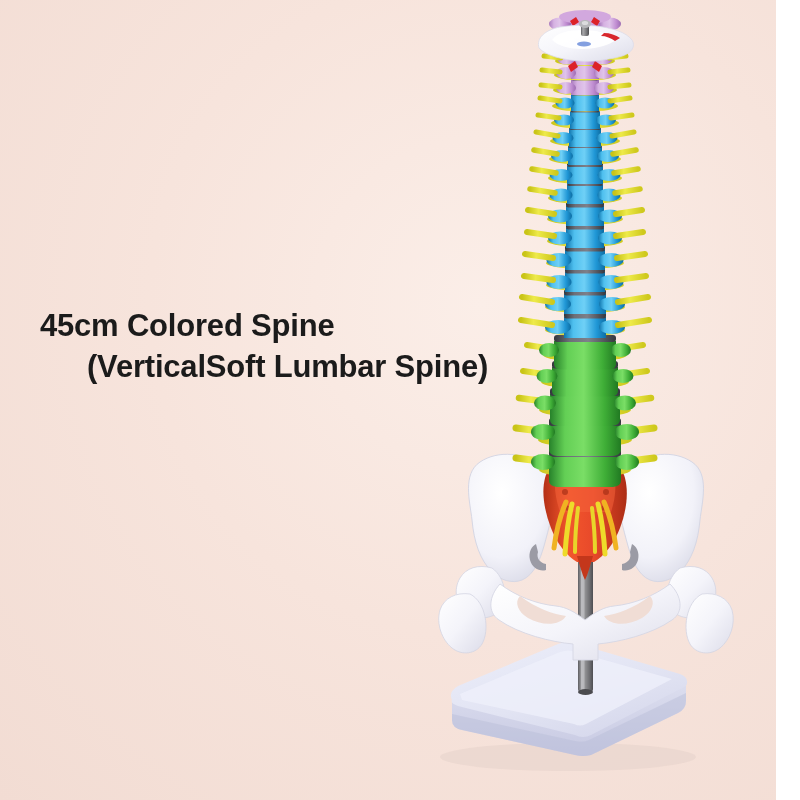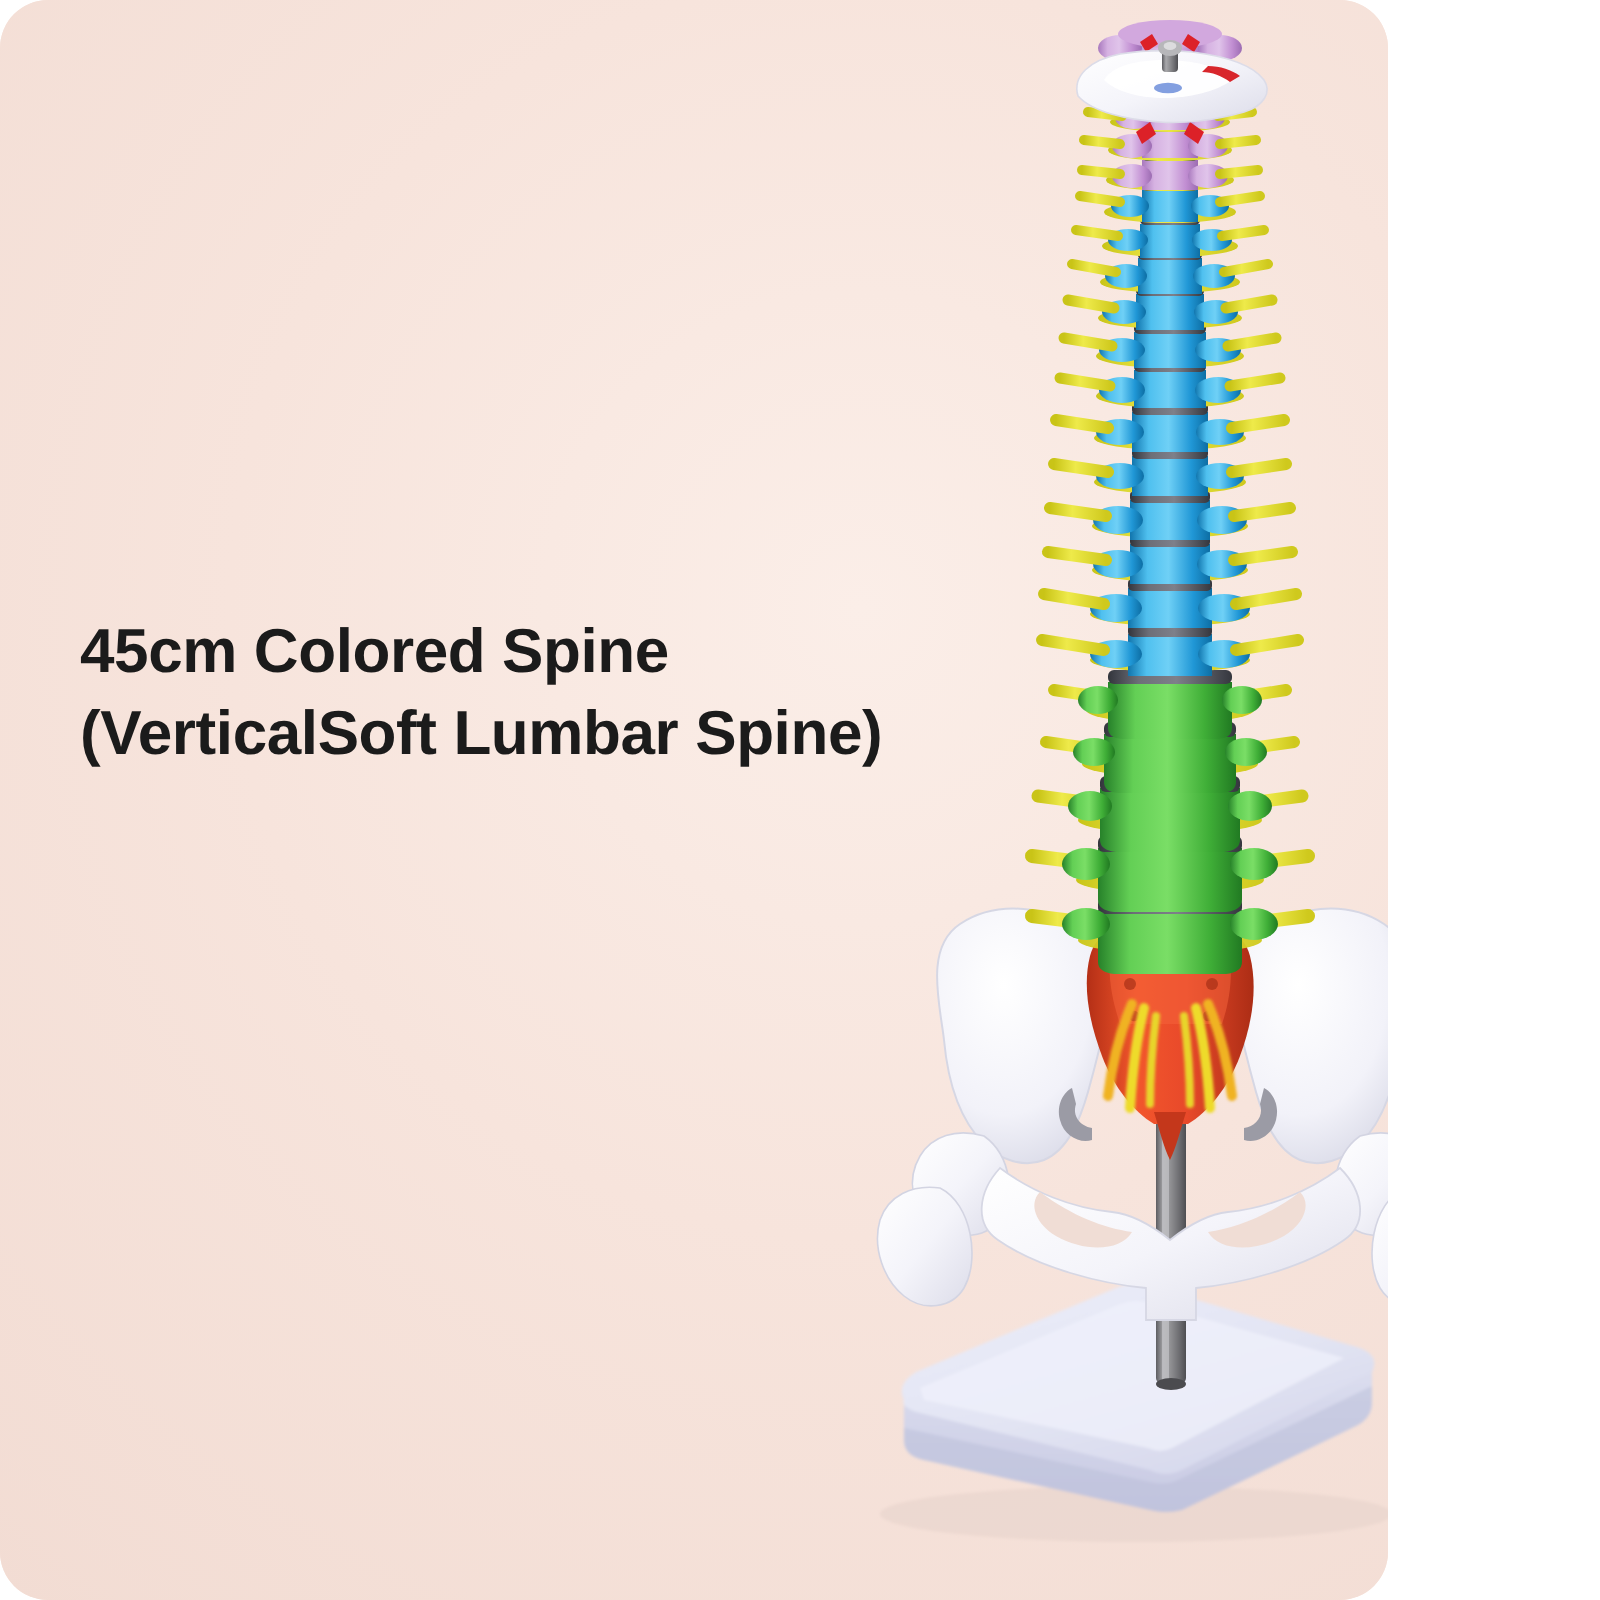--- a/index.html
+++ b/index.html
@@ -2,46 +2,45 @@
 <html><head>
 <meta charset="utf-8">
 <style>
   html, body {
     margin: 0;
     padding: 0;
     background: #ffffff;
   }
   #stage {
     position: relative;
-    width: 694px;
+    width: 776px;
     height: 800px;
     overflow: hidden;
     background: #f7e4dc;
     font-family: "Liberation Sans", sans-serif;
-    border-radius: 24px;
   }
   #bg-wash {
     position: absolute;
     inset: 0;
     background:
       radial-gradient(circle at 62% 38%, #fbeee8 0%, #f7e4dc 48%, #f2dcd3 100%);
   }
   #caption {
     position: absolute;
     left: 40px;
     top: 305px;
     width: 470px;
     color: #1b1b1b;
     font-size: 31px;
     font-weight: bold;
     line-height: 1.33;
     letter-spacing: -0.2px;
     white-space: pre;
   }
-  #caption .line2 { display: block; }
+  #caption .line2 { display: block; margin-left: 47px; }
   #model {
     position: absolute;
     left: 0;
     top: 0;
     width: 800px;
     height: 800px;
   }
 </style>
 </head>
 <body>

